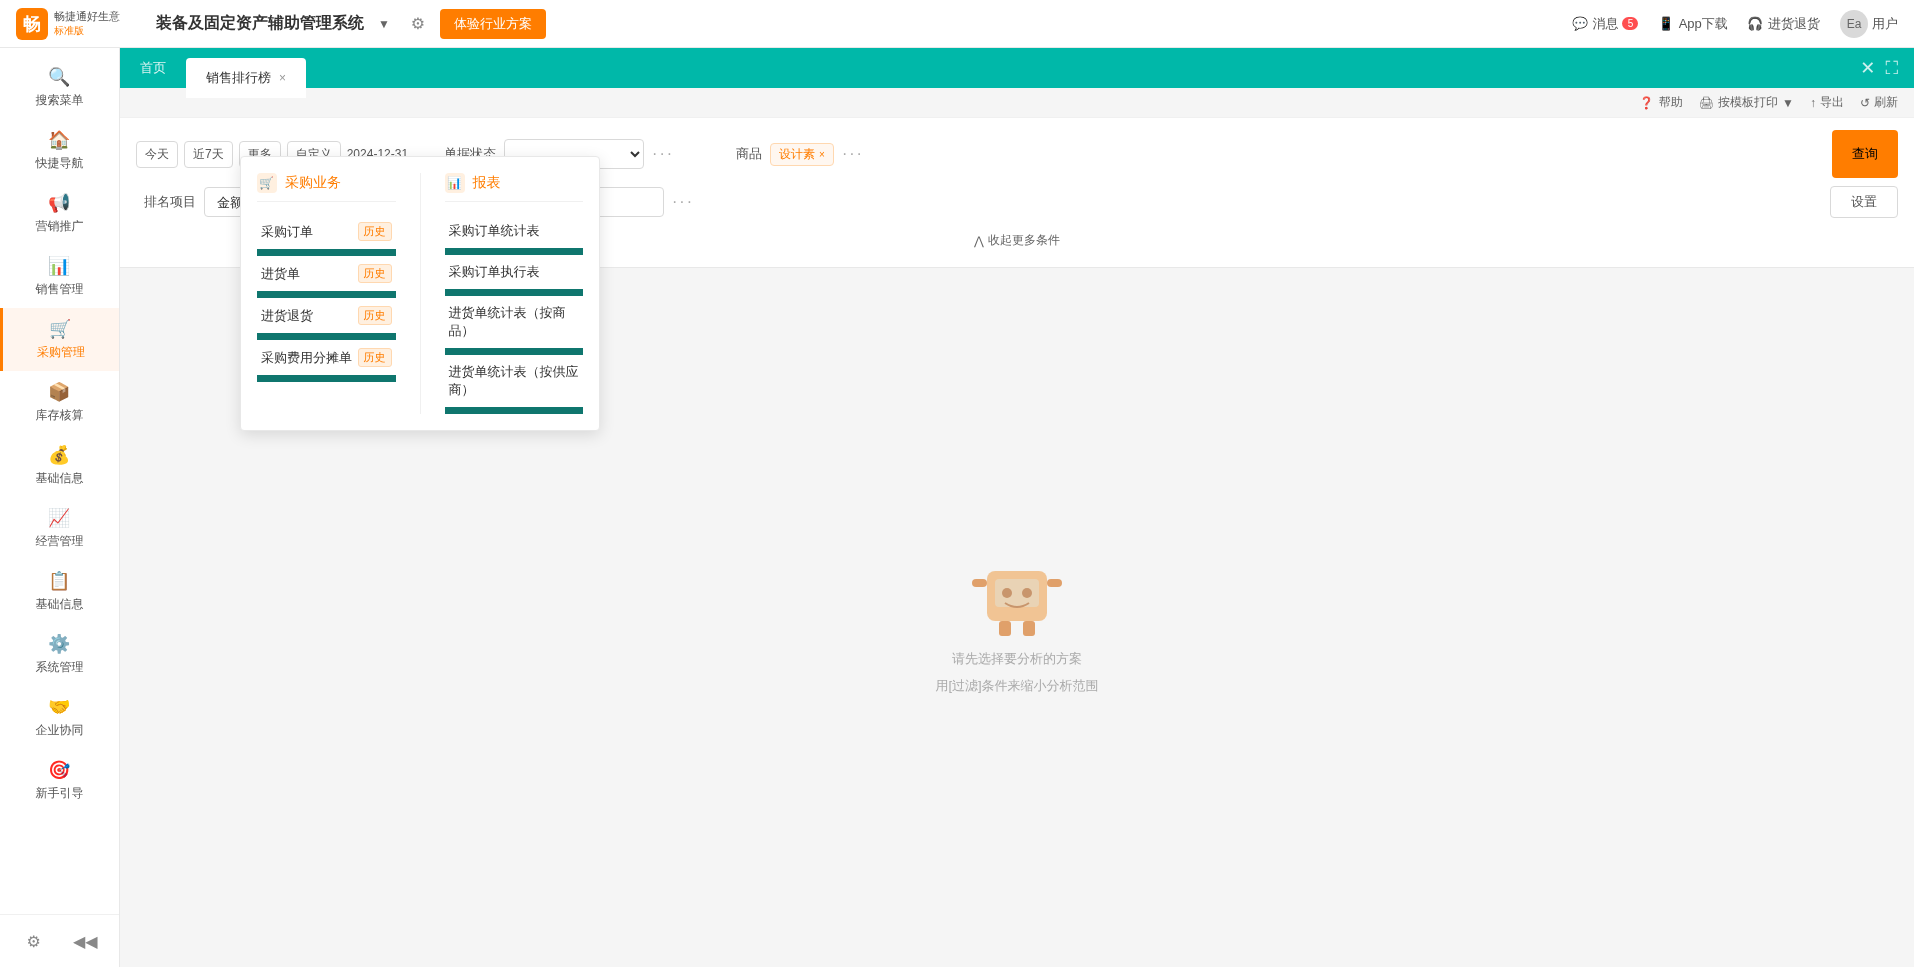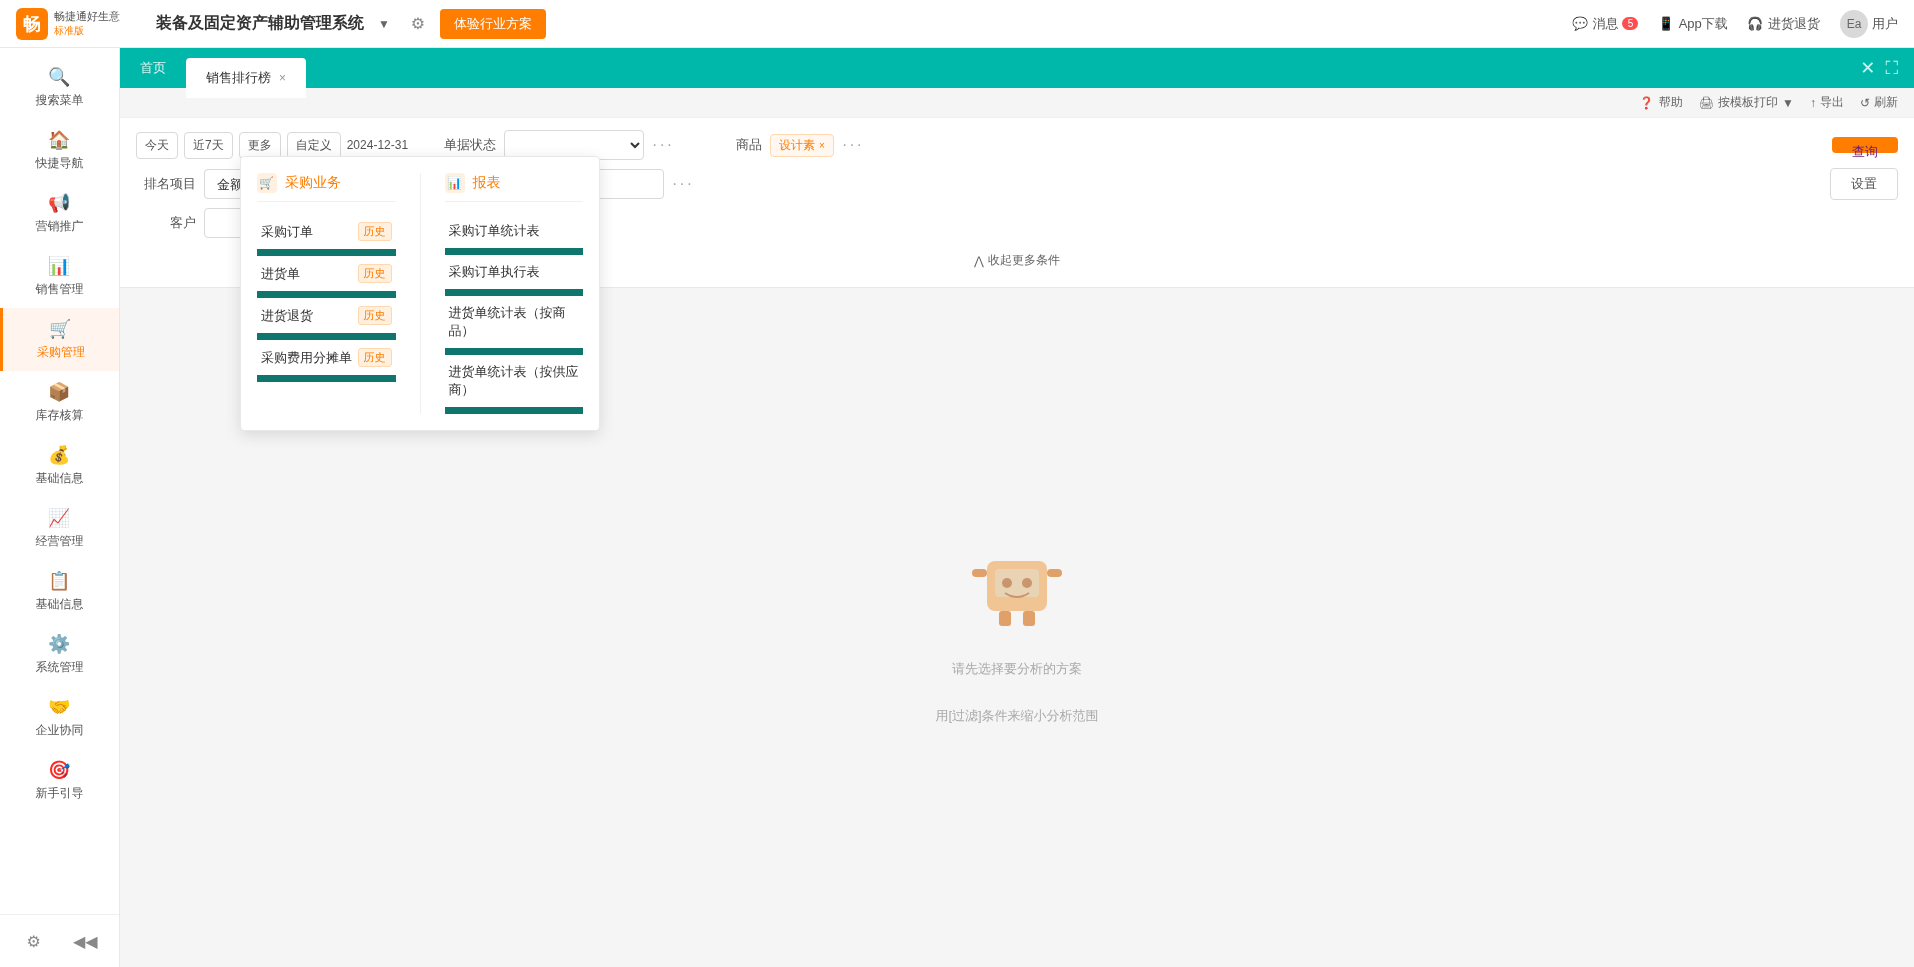--- a/index.html
+++ b/index.html
@@ -254,27 +254,27 @@
       border-radius: 4px;
       background: #fff;
     }
     .collapse-btn {
       display: flex; align-items: center; justify-content: center;
       gap: 4px; font-size: 12px; color: #666; cursor: pointer;
       padding: 6px;
     }
     .query-btn {
       background: #ff7d00;
-      color: #701a75;
+      color: #000000;
       border: none;
       border-radius: 4px;
       padding: 6px 20px;
       font-size: 13px;
       cursor: pointer;
-      height: 16px;
+      height: 48px;
     }
     .setting-btn {
       background: #fff;
       color: #555;
       border: 1px solid #d9d9d9;
       border-radius: 4px;
       padding: 6px 20px;
       font-size: 13px;
       cursor: pointer;
       height: 32px;
@@ -285,21 +285,21 @@
       flex: 1;
       overflow: auto;
       position: relative;
     }
     .empty-state {
       display: flex;
       flex-direction: column;
       align-items: center;
       justify-content: center;
       height: 100%;
-      gap: 28px;
+      gap: 8px;
     }
     .dropdown-menu {
       position: absolute;
       top: 68px;
       left: 120px;
       width: 360px;
       background: #fff;
       border: 1px solid #e8e8e8;
       border-radius: 4px;
       box-shadow: 0 4px 16px rgba(0,0,0,0.12);
@@ -541,27 +541,20 @@
             <span class="filter-label">业务员</span>
             <input class="filter-input" style="">
             <span class="dots-btn">···</span>
           </div>
 
           <div style="margin-left: auto; display: flex; gap: 8px; align-items: center;">
             <button class="setting-btn">设置</button>
           </div>
         </div>
 
-        <div class="filter-row">
-          <div class="filter-row-item">
-            <span class="filter-label">客户</span>
-            <input class="filter-input" style="">
-            <span class="dots-btn">···</span>
-          </div>
-        </div>
 
         <div style="display:flex; justify-content:center;">
           <div class="collapse-btn">
             <span>⋀</span>
             <span>收起更多条件</span>
           </div>
         </div>
       </div>
 
       <div class="dropdown-menu">

